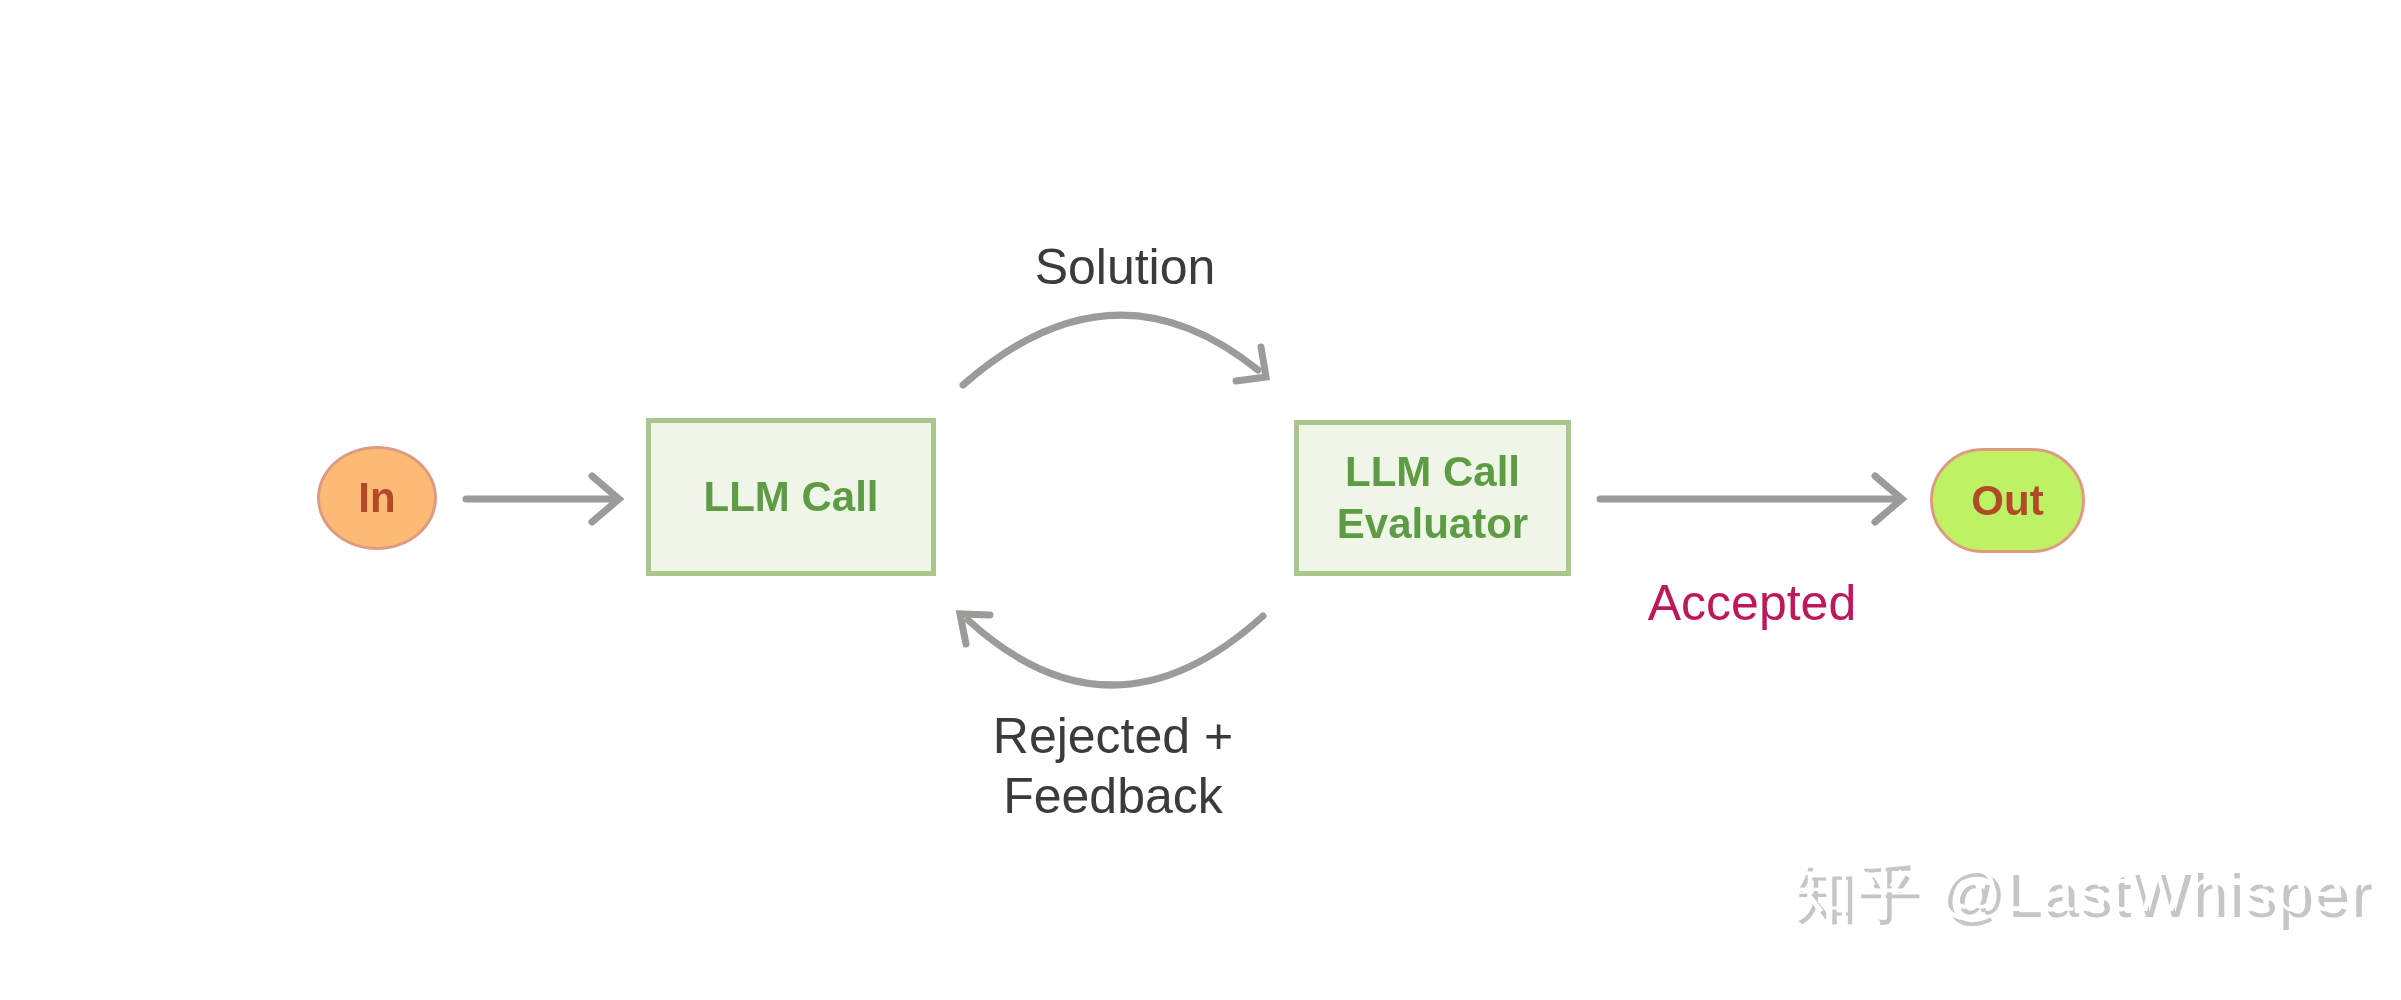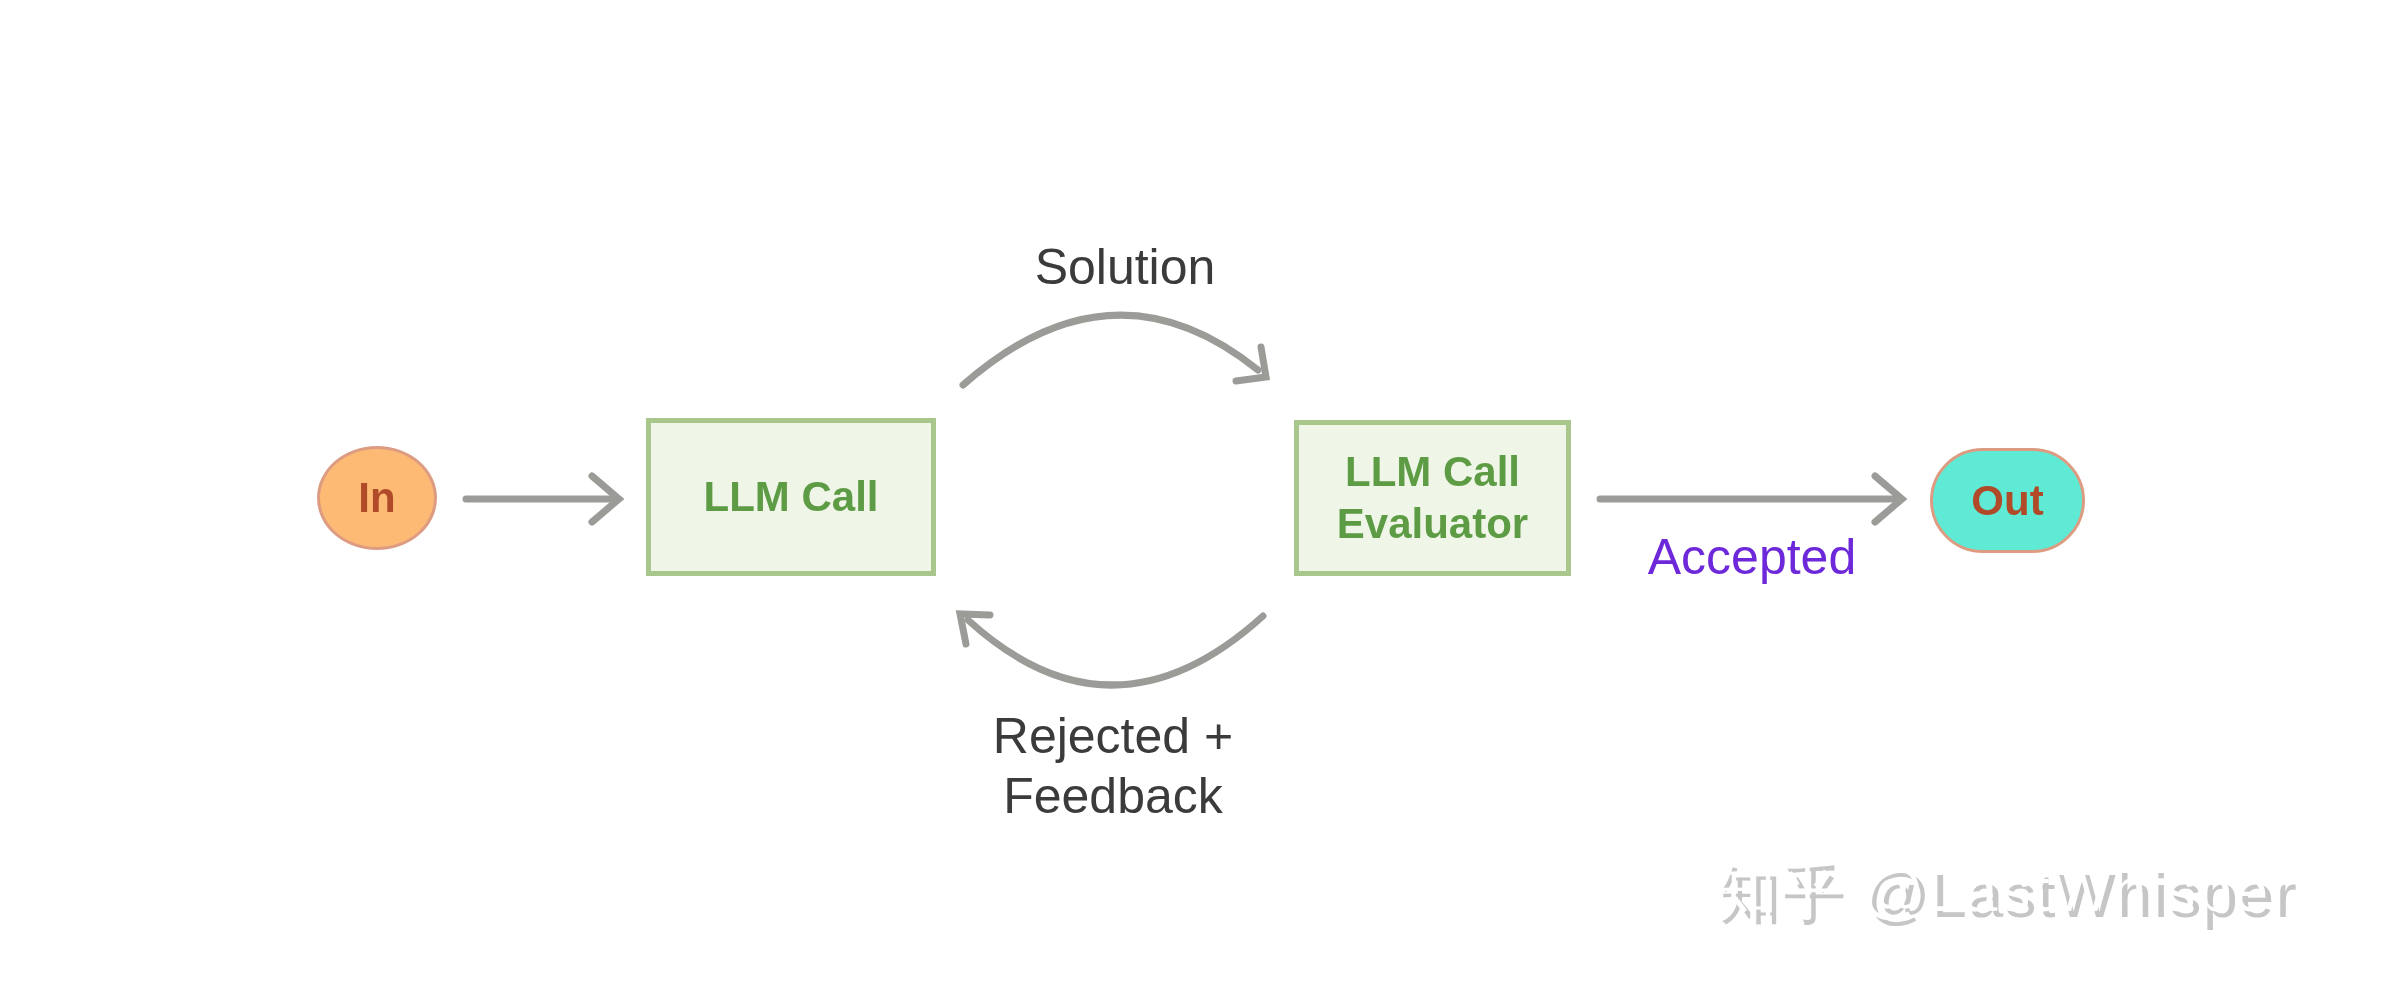--- a/index.html
+++ b/index.html
@@ -86,21 +86,21 @@
     left: 1752px;
     top: 527px;
   }
   .label-rejected {
     left: 1113px;
     top: 706px;
     text-align: center;
   }
   .watermark {
     position: absolute;
-    left: 1714px;
+    left: 1790px;
     top: 848px;
     font-size: 62px;
     letter-spacing: 2px;
     color: #ffffff;
     text-shadow: 6px 6px 0 #c6c6c6;
     white-space: nowrap;
     text-align: center;
   }
 </style>
 </head>
@@ -131,27 +131,27 @@
 
   <div class="node node-box node-generator" style="background-color: rgb(239, 245, 231); border-color: rgb(169, 199, 140); color: rgb(93, 156, 68);">
     <span>LLM Call</span>
   </div>
 
   <div class="node node-box node-evaluator" style="background-color: rgb(239, 245, 231); border-color: rgb(169, 199, 140); color: rgb(93, 156, 68);">
     <span>LLM Call</span>
     <span>Evaluator</span>
   </div>
 
-  <div class="node node-pill node-out" style="background-color: #5eead4; border-color: rgb(221, 156, 130); color: rgb(176, 74, 40);">
+  <div class="node node-pill node-out" style="background-color: #bef264; border-color: rgb(221, 156, 130); color: rgb(176, 74, 40);">
     <span>Out</span>
   </div>
 
   <div class="edge-label label-solution" style="color: rgb(59, 59, 59);">Solution</div>
 
-  <div class="edge-label label-accepted" style="color: #6d28d9;">Accepted</div>
+  <div class="edge-label label-accepted" style="color: #be185d; margin-top: 46px;">Accepted</div>
 
   <div class="edge-label label-rejected" style="color: rgb(59, 59, 59);">
     <div>Rejected +</div>
     <div>Feedback</div>
   </div>
 
   <div class="watermark">知乎 @LastWhisper</div>
 
 </div>
 

